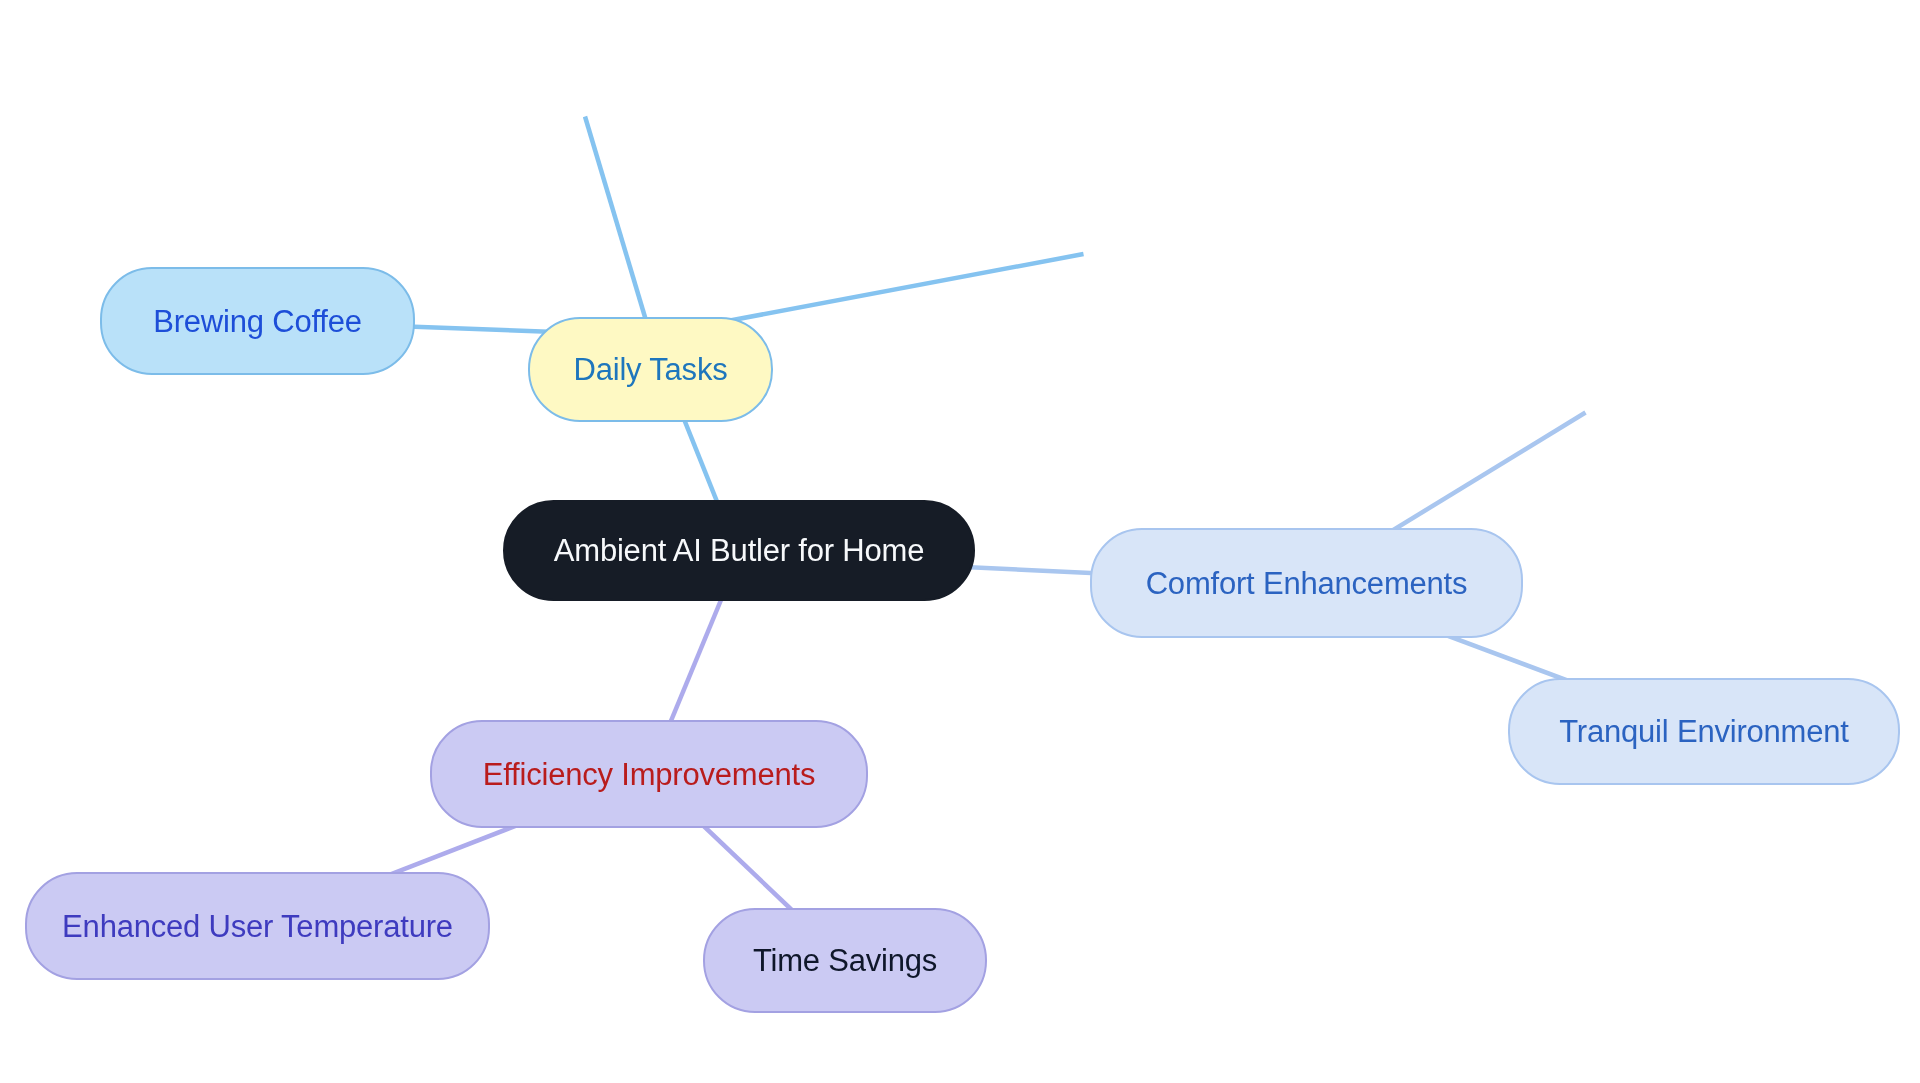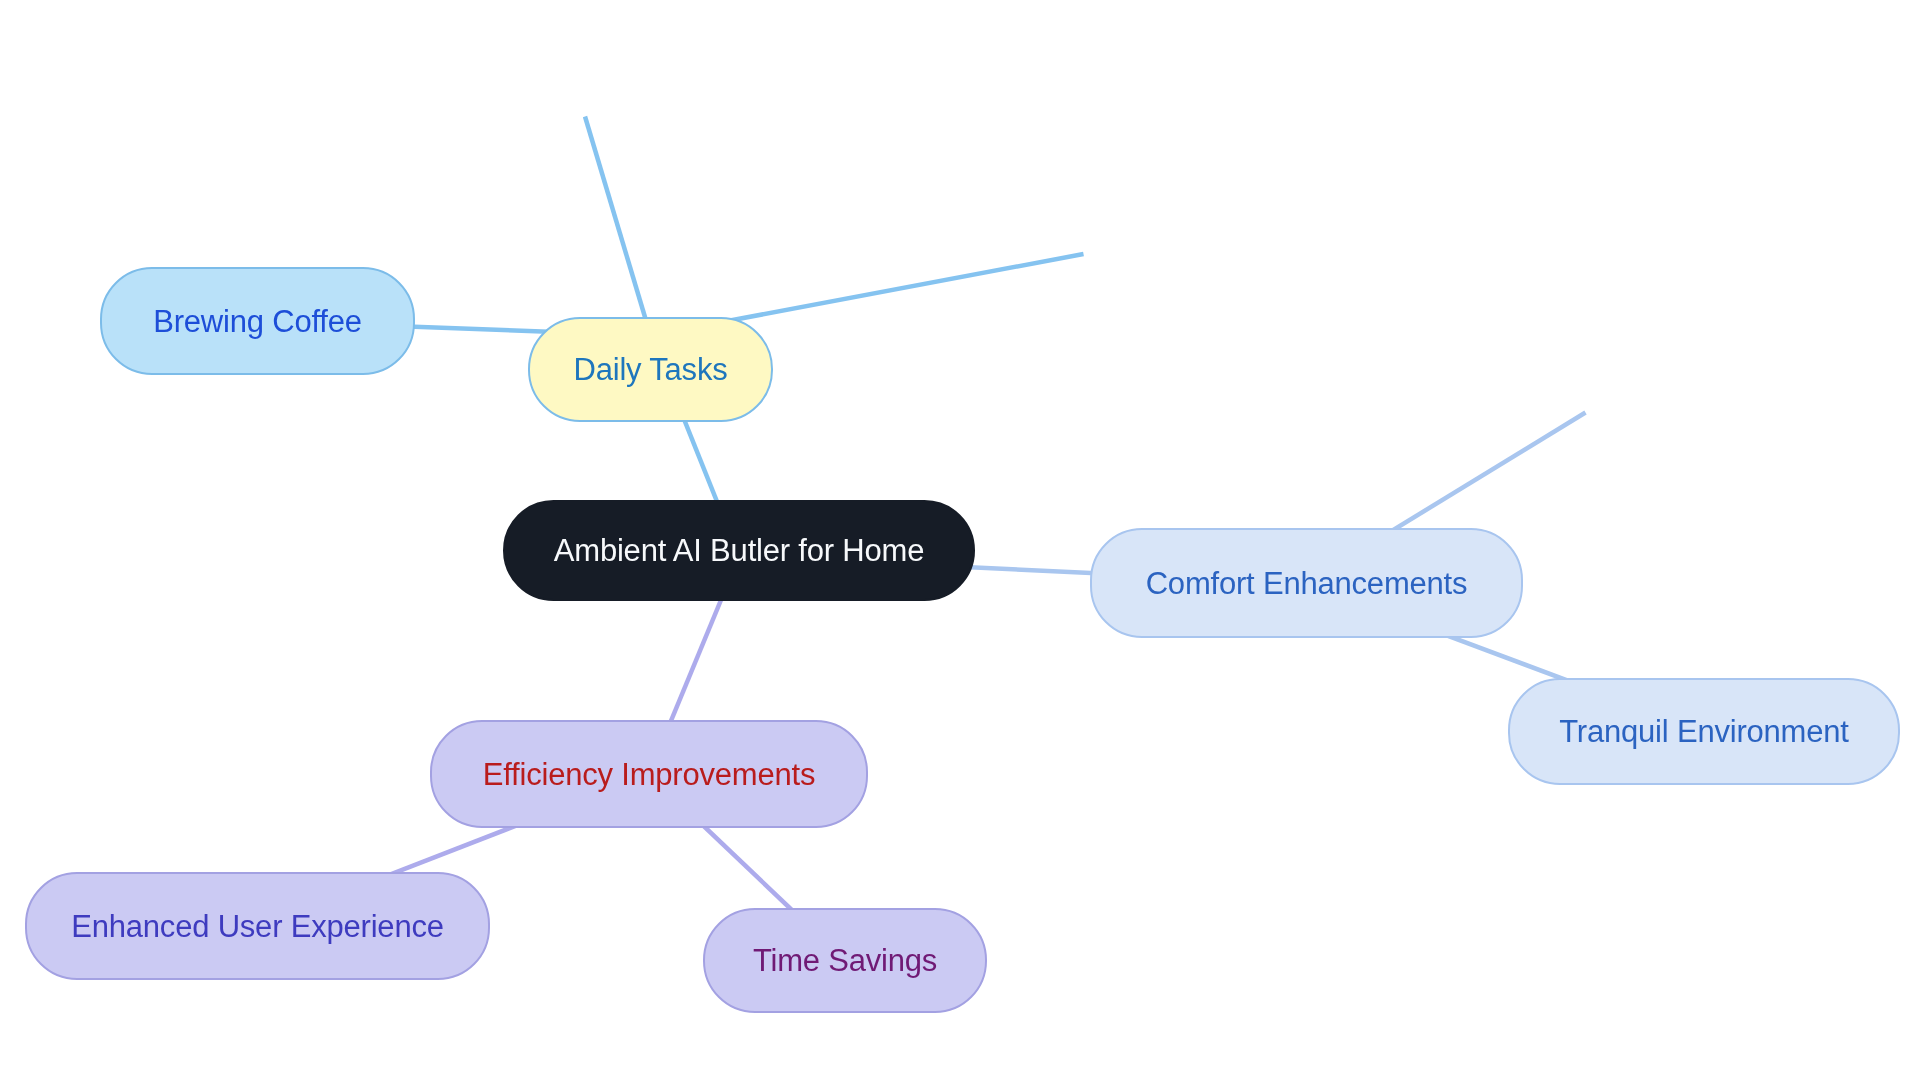--- a/index.html
+++ b/index.html
@@ -65,17 +65,17 @@
 
   <div class="node" style="left: 100px; top: 267px; width: 315px; height: 108px; background: rgb(185, 225, 249); color: #1d4ed8; border: 2.5px solid rgb(124, 188, 233);">Brewing Coffee</div>
 
   <div class="node" style="left: 1090px; top: 528px; width: 433px; height: 110px; background: rgb(216, 229, 248); color: rgb(43, 99, 193); border: 2.5px solid rgb(168, 197, 239);">Comfort Enhancements</div>
 
 
   <div class="node" style="left: 1508px; top: 678px; width: 392px; height: 107px; background: rgb(216, 229, 248); color: rgb(43, 99, 193); border: 2.5px solid rgb(168, 197, 239);">Tranquil Environment</div>
 
   <div class="node" style="left: 430px; top: 720px; width: 438px; height: 108px; background: rgb(203, 202, 243); color: #b91c1c; border: 2.5px solid rgb(163, 161, 226);">Efficiency Improvements</div>
 
-  <div class="node" style="left: 25px; top: 872px; width: 465px; height: 108px; background: rgb(203, 202, 243); color: rgb(62, 59, 191); border: 2.5px solid rgb(163, 161, 226);">Enhanced User Experience</div>
+  <div class="node" style="left: 25px; top: 872px; width: 465px; height: 108px; background: rgb(203, 202, 243); color: rgb(62, 59, 191); border: 2.5px solid rgb(163, 161, 226);">Enhanced User Temperature</div>
 
-  <div class="node" style="left: 703px; top: 908px; width: 284px; height: 105px; background: rgb(203, 202, 243); color: #701a75; border: 2.5px solid rgb(163, 161, 226);">Time Savings</div>
+  <div class="node" style="left: 703px; top: 908px; width: 284px; height: 105px; background: rgb(203, 202, 243); color: #0f172a; border: 2.5px solid rgb(163, 161, 226);">Time Savings</div>
 
 </div>
 
 </body></html>

